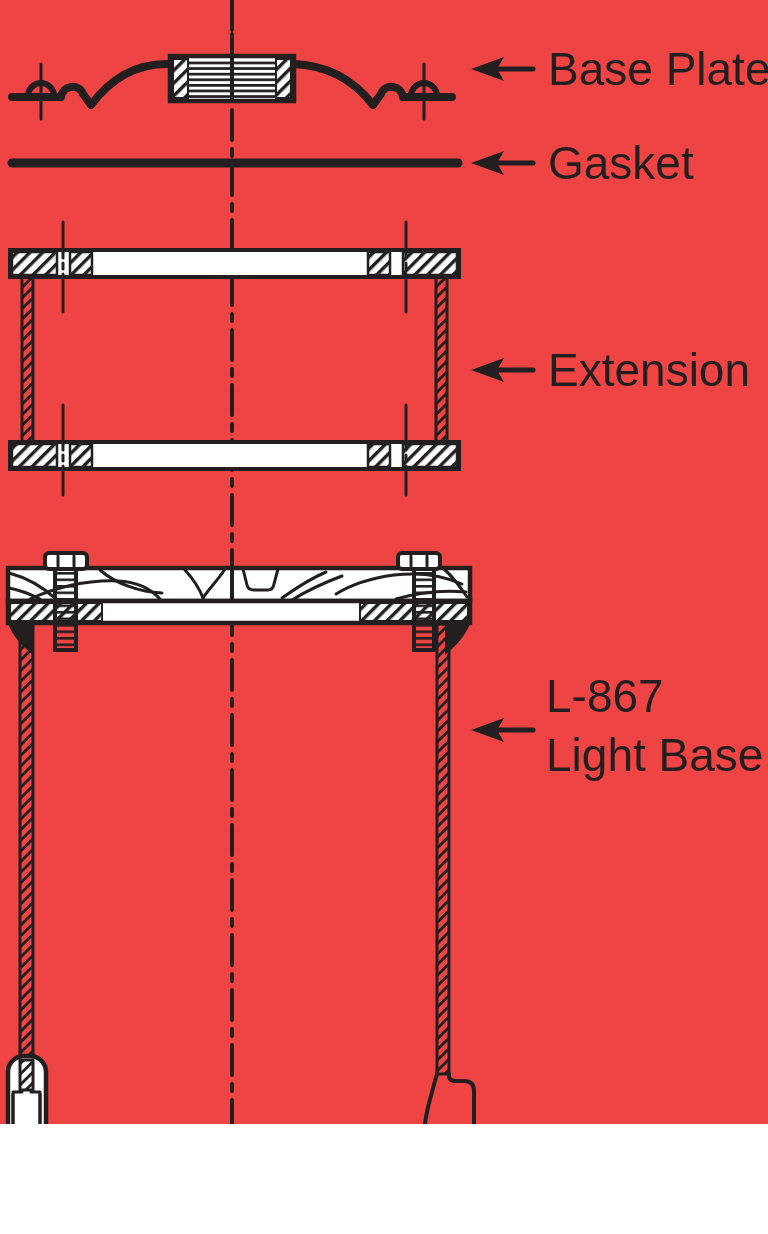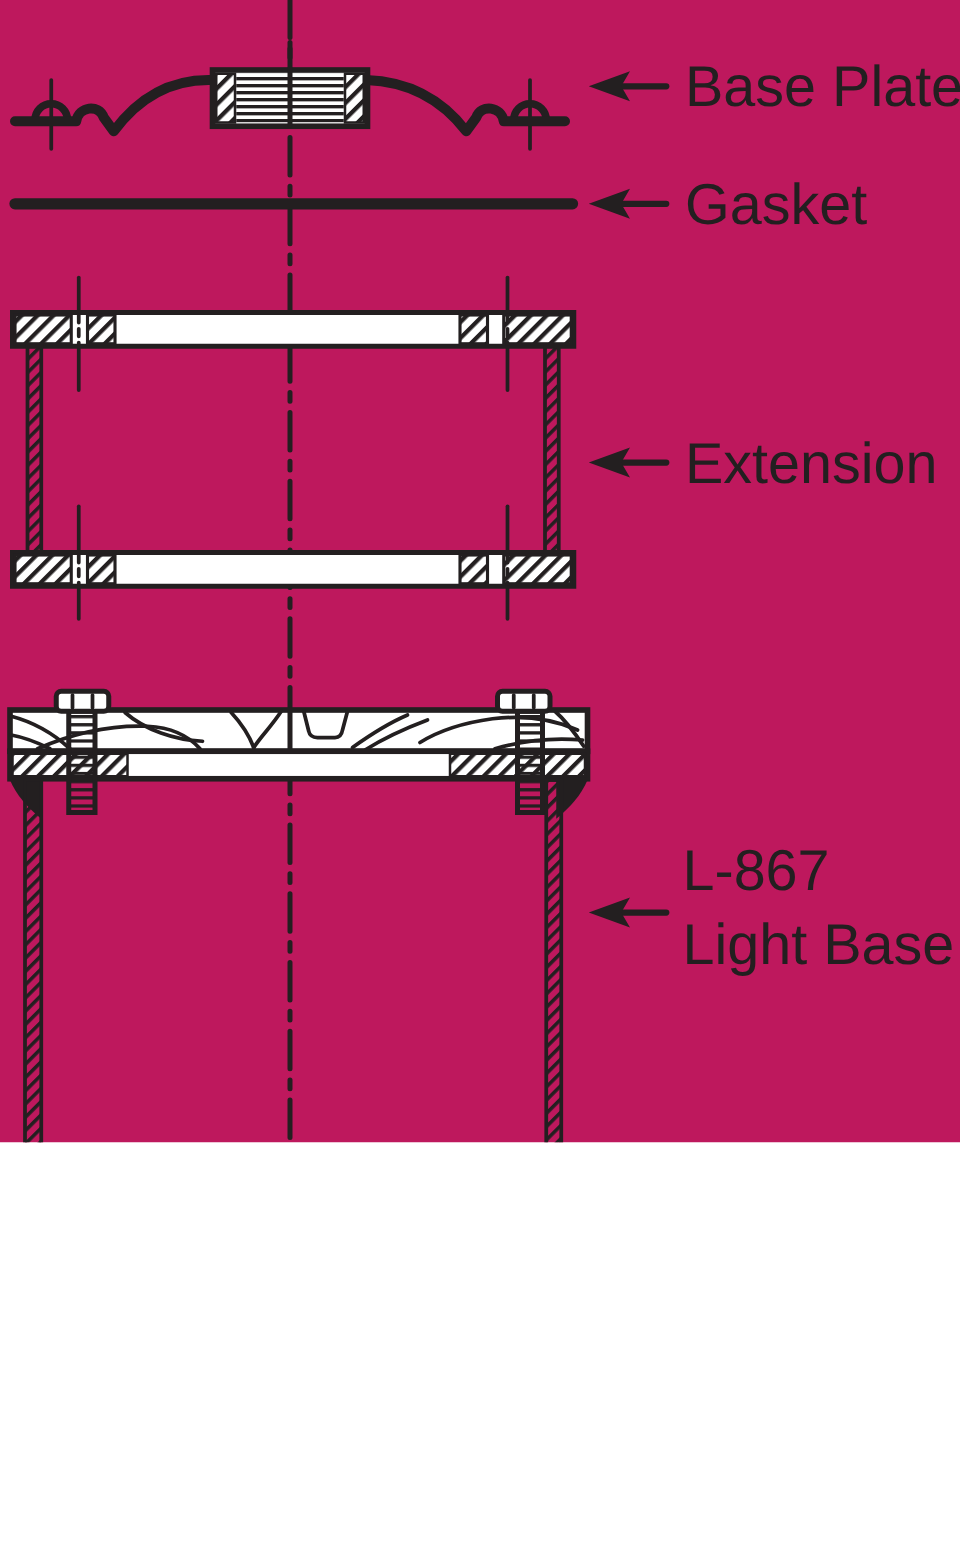--- a/index.html
+++ b/index.html
@@ -1,16 +1,16 @@
 <!DOCTYPE html>
 <html><head>
 <meta charset="utf-8">
 <style>
   html,body{margin:0;padding:0;background:#ffffff;}
-  .page{width:768px;height:914px;background:#be185d;position:relative;overflow:hidden;}
+  .page{width:768px;height:1124px;background:#ef4444;position:relative;overflow:hidden;}
   svg{display:block;}
   .ink{stroke:#231f20;fill:none;stroke-linecap:round;stroke-linejoin:round;}
   .fillw{fill:#ffffff;stroke:#231f20;}
   .inkfill{fill:#231f20;stroke:none;}
   .lbl{font-family:"Liberation Sans", sans-serif;font-size:46px;fill:#231f20;}
 </style>
 </head>
 <body>
 
 <div class="page">

